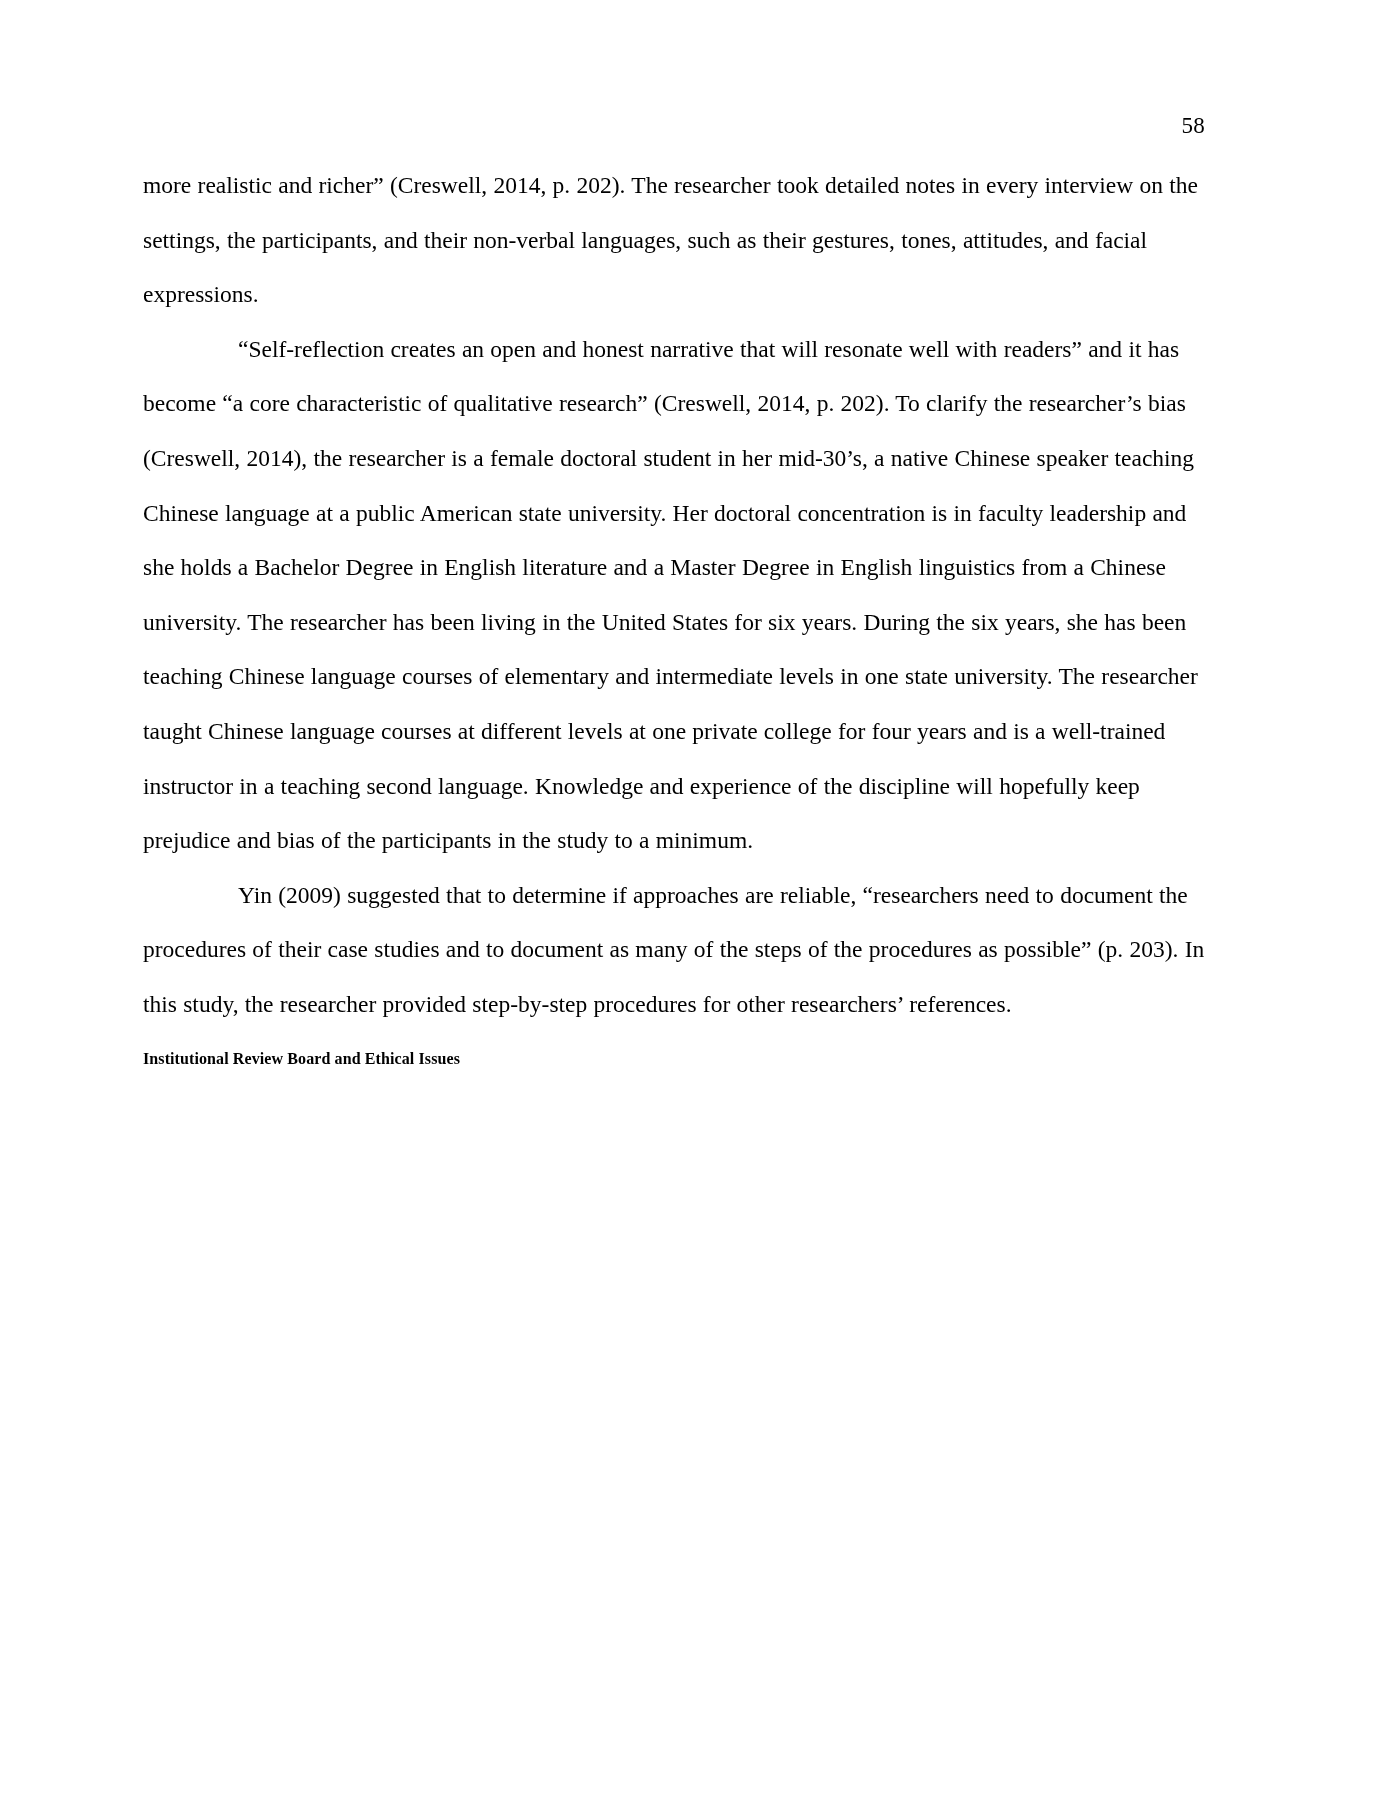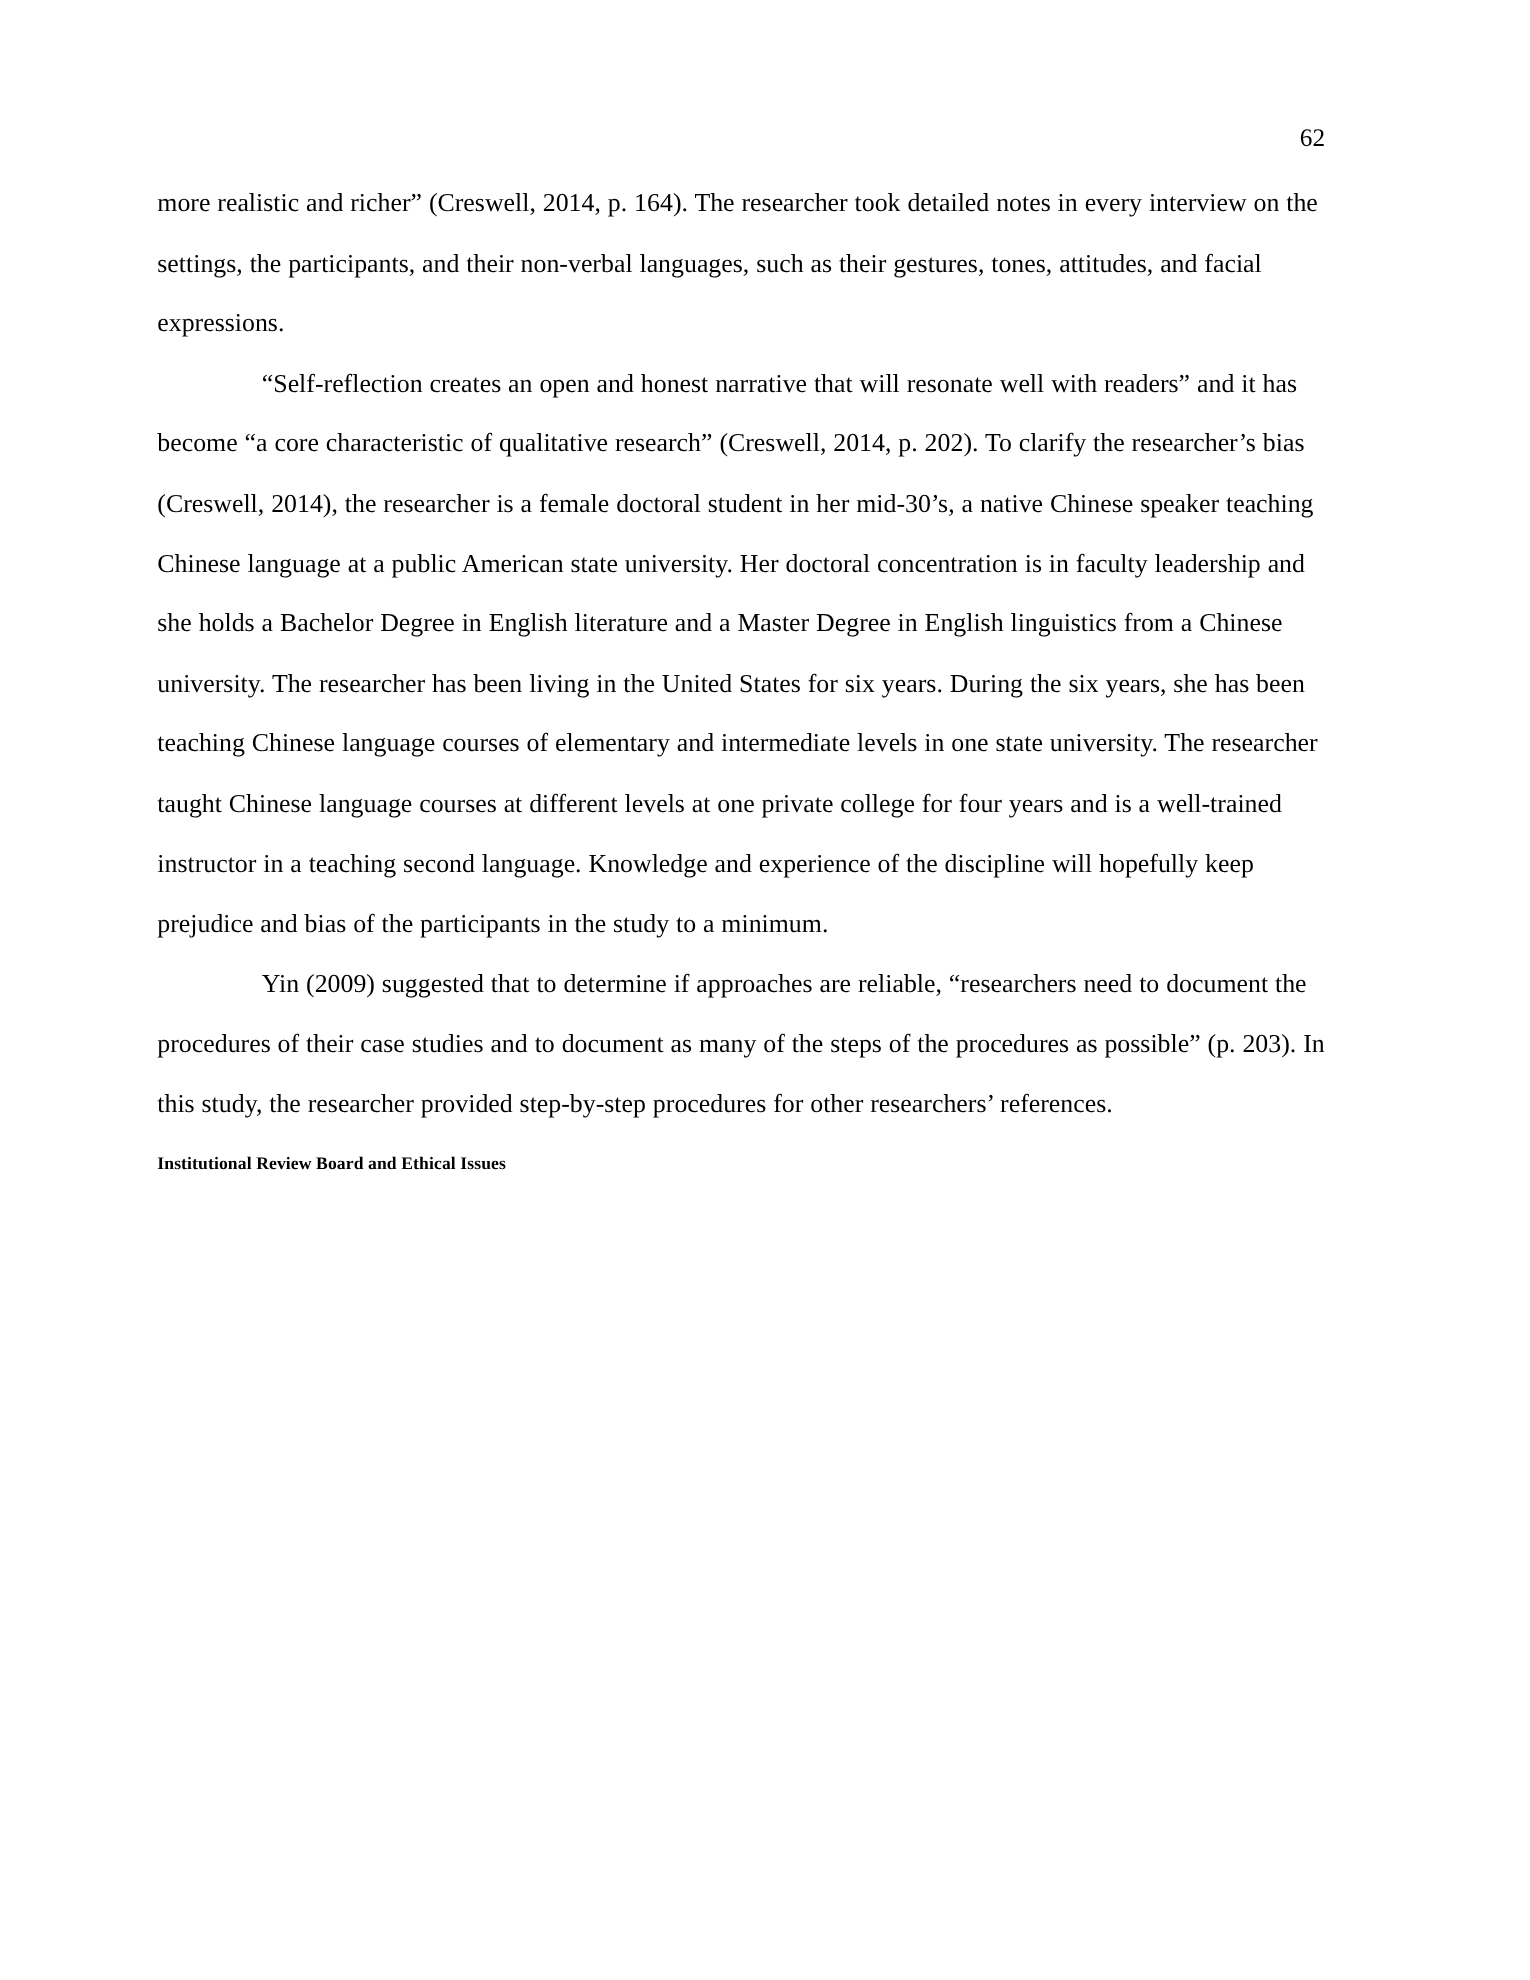--- a/index.html
+++ b/index.html
@@ -59,26 +59,26 @@
     text-align: left;
     letter-spacing: 0.1px;
   }
 </style>
 </head>
 <body>
 
 <div class="page">
 
   <div class="page-header">
-    <span class="page-number">62</span>
+    <span class="page-number">58</span>
   </div>
 
   <div class="body-area">
 
-    <p class="para">more realistic and richer” (Creswell, 2014, p. 164).  The researcher took detailed notes in every interview on the settings, the participants, and their non-verbal languages, such as their gestures, tones, attitudes, and facial expressions.</p>
+    <p class="para">more realistic and richer” (Creswell, 2014, p. 202).  The researcher took detailed notes in every interview on the settings, the participants, and their non-verbal languages, such as their gestures, tones, attitudes, and facial expressions.</p>
 
     <p class="para indent">“Self-reflection creates an open and honest narrative that will resonate well with readers” and it has become “a core characteristic of qualitative research” (Creswell, 2014, p. 202).  To clarify the researcher’s bias (Creswell, 2014), the researcher is a female doctoral student in her mid-30’s, a native Chinese speaker teaching Chinese language at a public American state university.  Her doctoral concentration is in faculty leadership and she holds a Bachelor Degree in English literature and a Master Degree in English linguistics from a Chinese university.  The researcher has been living in the United States for six years.  During the six years, she has been teaching Chinese language courses of elementary and intermediate levels in one state university.  The researcher taught Chinese language courses at different levels at one private college for four years and is a well-trained instructor in a teaching second language.  Knowledge and experience of the discipline will hopefully keep prejudice and bias of the participants in the study to a minimum.</p>
 
     <p class="para indent">Yin (2009) suggested that to determine if approaches are reliable, “researchers need to document the procedures of their case studies and to document as many of the steps of the procedures as possible” (p. 203).  In this study, the researcher provided step-by-step procedures for other researchers’ references.</p>
 
     <h2 class="section-heading">Institutional Review Board and Ethical Issues</h2>
 
 
   </div>
 

